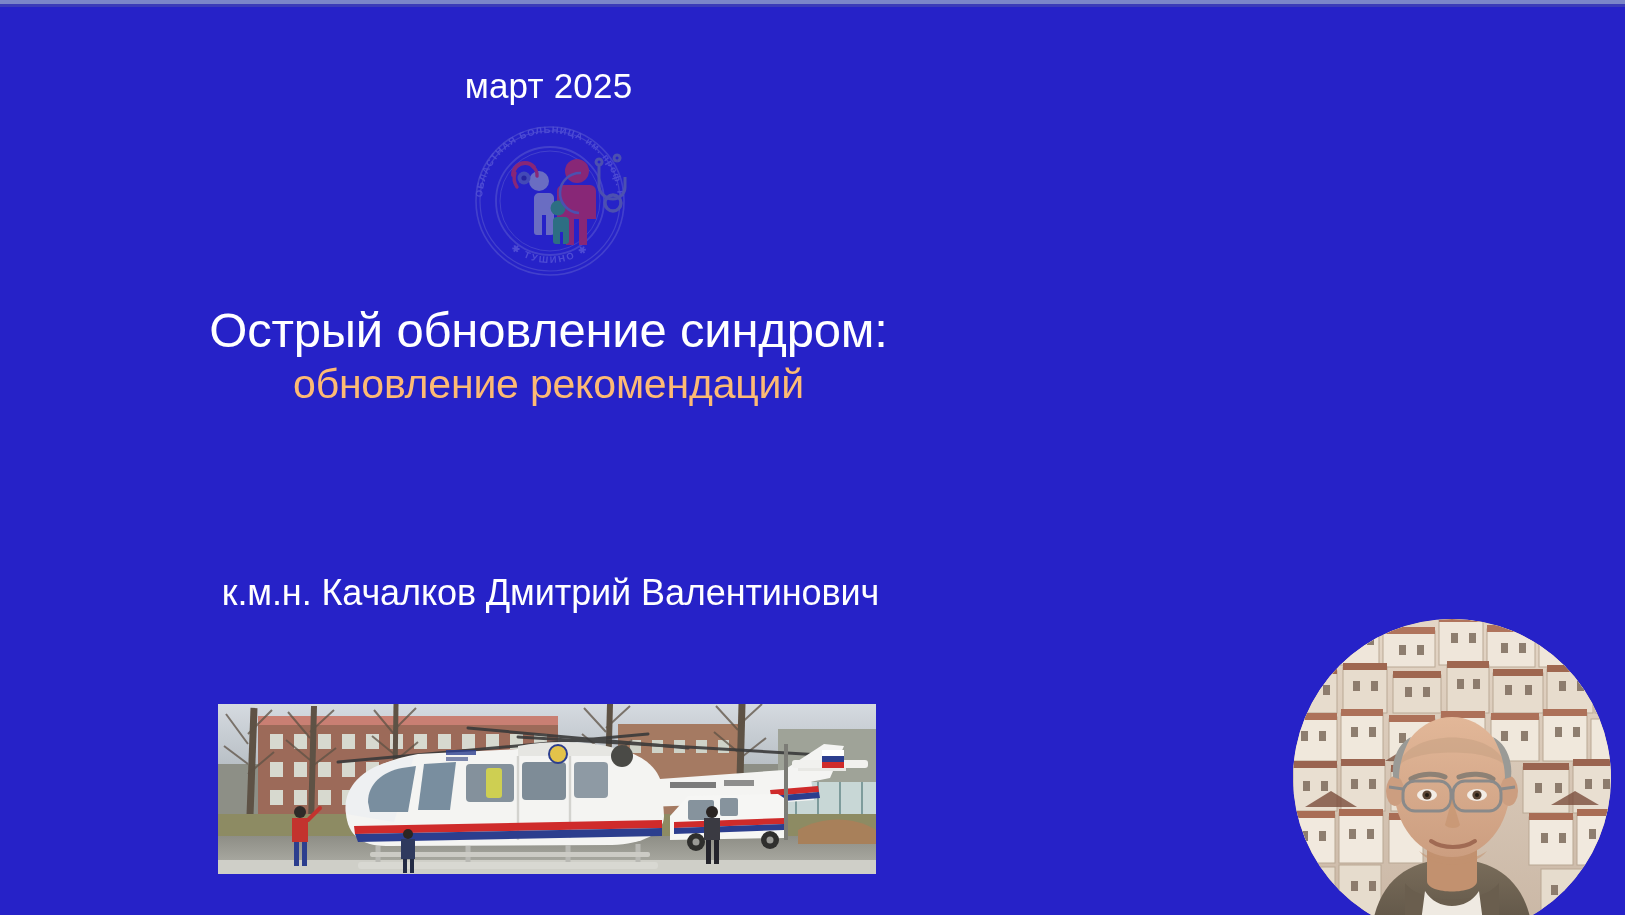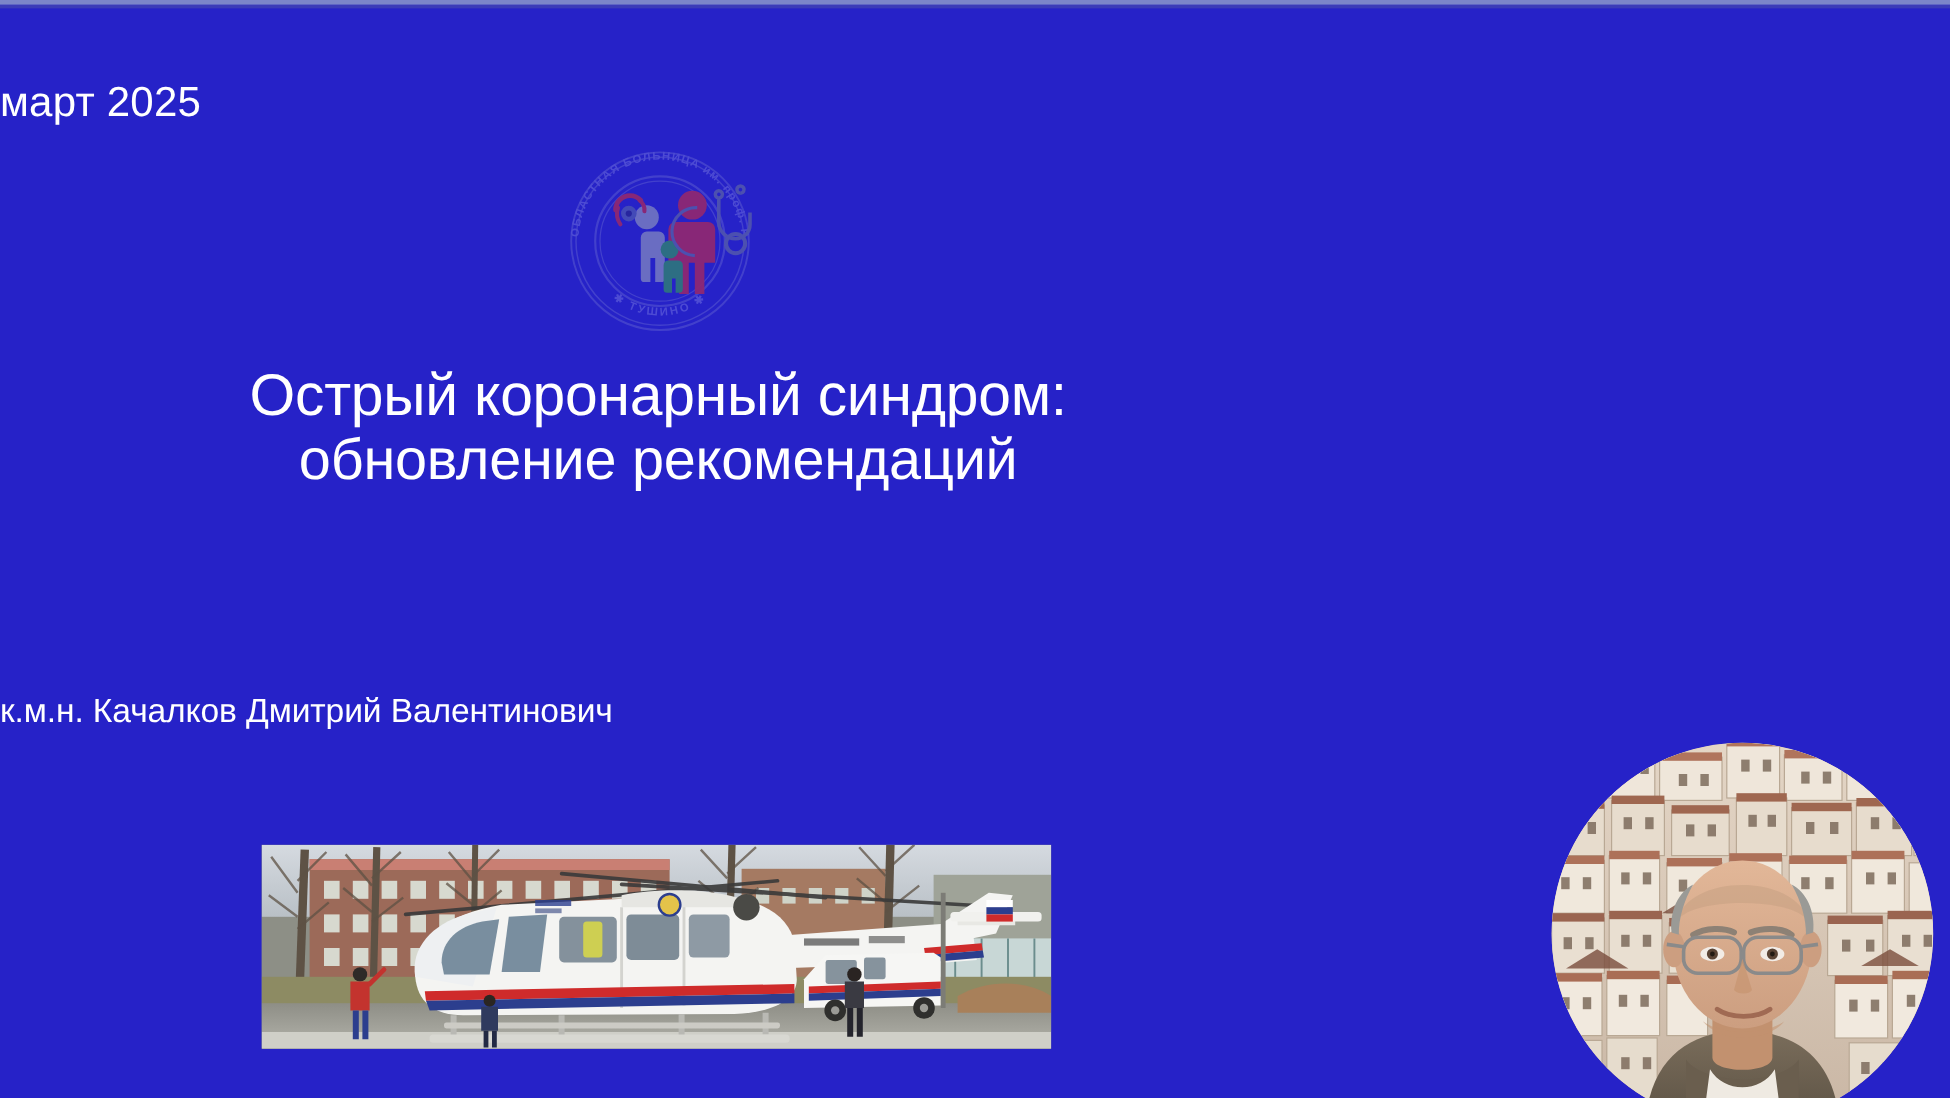--- a/index.html
+++ b/index.html
@@ -34,20 +34,21 @@
     height: 3px;
     background: #3b3bb8;
   }
 
   
   #date-line {
     position: absolute;
     top: 64px;
     left: 0;
     width: 1097px;
+    text-align: center;
     color: #ffffff;
     font-size: 35px;
     font-weight: 400;
     letter-spacing: 0.2px;
     line-height: 44px;
     white-space: nowrap;
   }
 
   
   #hospital-logo {
@@ -70,44 +71,45 @@
   }
   #title-line-1 {
     color: #ffffff;
     font-size: 49px;
     font-weight: 400;
     line-height: 57px;
     letter-spacing: -0.2px;
     white-space: nowrap;
   }
   #title-line-2 {
-    color: #ffffff;
-    font-size: 48px;
+    color: #fdba74;
+    font-size: 41px;
     font-weight: 400;
     line-height: 50px;
     letter-spacing: -0.2px;
     white-space: nowrap;
   }
   #title-line-3 {
     color: #ffffff;
     font-size: 40px;
     font-weight: 400;
     line-height: 50px;
     letter-spacing: -0.2px;
     white-space: nowrap;
   }
 
   
   #presenter-line {
     position: absolute;
     left: 0;
     top: 576px;
     width: 1101px;
+    text-align: center;
     color: #ffffff;
-    font-size: 28px;
+    font-size: 36px;
     font-weight: 400;
     line-height: 34px;
     letter-spacing: -0.1px;
     white-space: nowrap;
   }
 
   
   #helicopter-photo {
     position: absolute;
     left: 218px;
@@ -180,21 +182,21 @@
 
         <path d="M138,52 a3,3 0 1 1 0.1,0 M138,52 v20 a14,14 0 0 0 14,14 a12,12 0 0 0 12,-12 v-10" fill="none" stroke="#6f7b9a" stroke-width="3"></path>
         <path d="M156,48 a3,3 0 1 1 0.1,0" fill="none" stroke="#6f7b9a" stroke-width="3"></path>
         <circle cx="152" cy="90" r="8" fill="none" stroke="#6f7b9a" stroke-width="3.4"></circle>
         <path d="M120,60 a18,18 0 0 0 -2,40" fill="none" stroke="#6f7b9a" stroke-width="2.6"></path>
       </g>
     </svg>
   </div>
 
   <div id="title-block">
-    <div id="title-line-1">Острый коронарный синдром:</div>
+    <div id="title-line-1">Острый обновление синдром:</div>
     <div id="title-line-2">обновление рекомендаций</div>
   </div>
 
   <div id="presenter-line">к.м.н. Качалков Дмитрий Валентинович</div>
 
   <div id="helicopter-photo">
     <svg viewBox="0 0 658 170" xmlns="http://www.w3.org/2000/svg" preserveAspectRatio="none">
       <defs>
         <linearGradient id="gsky" x1="0" y1="0" x2="0" y2="1">
           <stop offset="0%" stop-color="#d5dae0"></stop>

